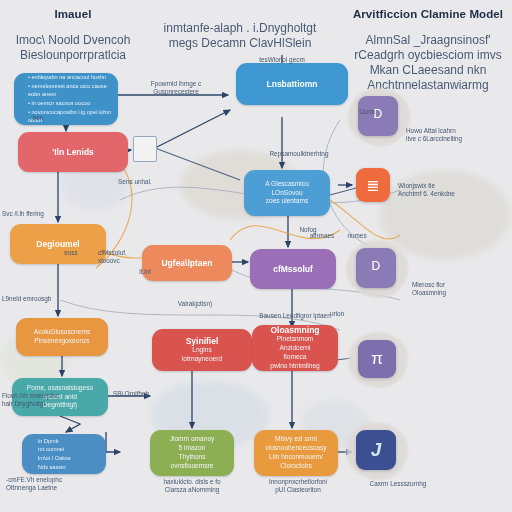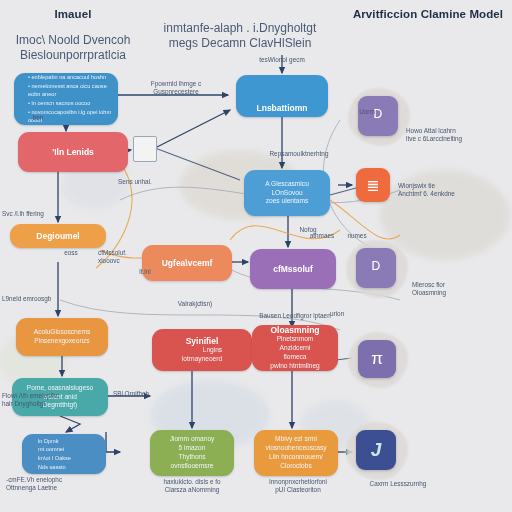--- a/index.html
+++ b/index.html
@@ -104,67 +104,71 @@
     <div class="t">Imauel</div>
     <div class="s" style="white-space:pre-line;">Imoc\ Noold Dvencoh
 Bieslounporrpratlcia</div>
   </div>
   <div class="hdr" style="left:150px;top:8px;width:180px;">
     <div class="s" style="white-space:pre-line;">inmtanfe-alaph . i.Dnygholtgt
 megs Decamn ClavHlSlein</div>
   </div>
   <div class="hdr" style="left:350px;top:8px;width:156px;">
     <div class="t">Arvitficcion Clamine Model</div>
+    <div class="s" style="white-space:pre-line;">AlmnSal _Jraagnsinosf'
+rCeadgrh oycbiesciom  imvs
+Mkan CLaeesand nkn
+Anchtnnelastanwiarmg</div>
   </div>
 
   <div class="minibox" style="left:133px;top:136px;width:22px;height:24px;"></div>
 
   <div class="node" style="left:14px;top:73px;width:104px;height:52px;background:#3e92c8;">
     <div class="bullets" style="white-space:pre-line;">•  enblepabn na ancacoul hoshn
 •  nemelomesst anca oicu caose eobn aneor
 •  in oemcn  sacnos oocoo
 •  novomcocaposlbn  i.lg opei  iohm oooot</div>
   </div>
   <div class="node" style="left:18px;top:132px;width:110px;height:40px;background:#e3666b;">
     <div class="nt">'Iln Lenids</div>
   </div>
-  <div class="node" style="left:10px;top:224px;width:96px;height:24px;background:#eda047;">
+  <div class="node" style="left:10px;top:224px;width:96px;height:40px;background:#eda047;">
     <div class="nt">Degioumel</div>
   </div>
   <div class="node" style="left:16px;top:318px;width:92px;height:38px;background:#e8963f;">
     <div class="nl">AcoluGlososcnems</div>
     <div class="nl" style="white-space:pre-line;">Pinsenexgoxeonzs</div>
   </div>
   <div class="node" style="left:12px;top:378px;width:96px;height:38px;background:#49a8a8;">
     <div class="nl">Pome, osasnalsiugeso</div>
     <div class="nl" style="white-space:pre-line;">Ivolont             anid
 Degmtthtgt)</div>
   </div>
   <div class="node" style="left:22px;top:434px;width:84px;height:40px;background:#4a8ec4;">
     <div class="bullets" style="white-space:pre-line;padding-left:10px;">ln  Dpmk
 mt oomnei
 lm\ot I Oakse
 Nds sasstn</div>
   </div>
 
-  <div class="node" style="left:236px;top:75px;width:92px;height:42px;background:#3e97d1;justify-content:flex-end;">
+  <div class="node" style="left:236px;top:63px;width:112px;height:42px;background:#3e97d1;">
     <div class="nt">Lnsbattiomn</div>
   </div>
   <div class="node" style="left:244px;top:170px;width:86px;height:46px;background:#4e9ed6;">
     <div class="nl">A Glescasmicu</div>
     <div class="nl" style="white-space:pre-line;">LOnSovou
 zoes uientams</div>
   </div>
   <div class="node" style="left:142px;top:245px;width:90px;height:36px;background:#ec8a5e;">
-    <div class="nt">Ugfea\vcemf</div>
+    <div class="nt">Ugfea\lptaen</div>
   </div>
   <div class="node" style="left:250px;top:249px;width:86px;height:40px;background:#9b6fb8;">
     <div class="nt">cfMssoluf</div>
   </div>
-  <div class="node" style="left:152px;top:329px;width:100px;height:42px;background:#d9544f;text-align:right;">
+  <div class="node" style="left:152px;top:329px;width:100px;height:42px;background:#d9544f;">
     <div class="nt">Syinifiel</div>
     <div class="nl" style="white-space:pre-line;">Lngins
 lotrnayneoerd</div>
   </div>
   <div class="node" style="left:252px;top:325px;width:86px;height:46px;background:#d9544f;">
     <div class="nt">Oloasmning</div>
     <div class="nl" style="white-space:pre-line;">Plnetsnmom
 Anzidcerni
 flomeca
 pwlno htntmllneg</div>

